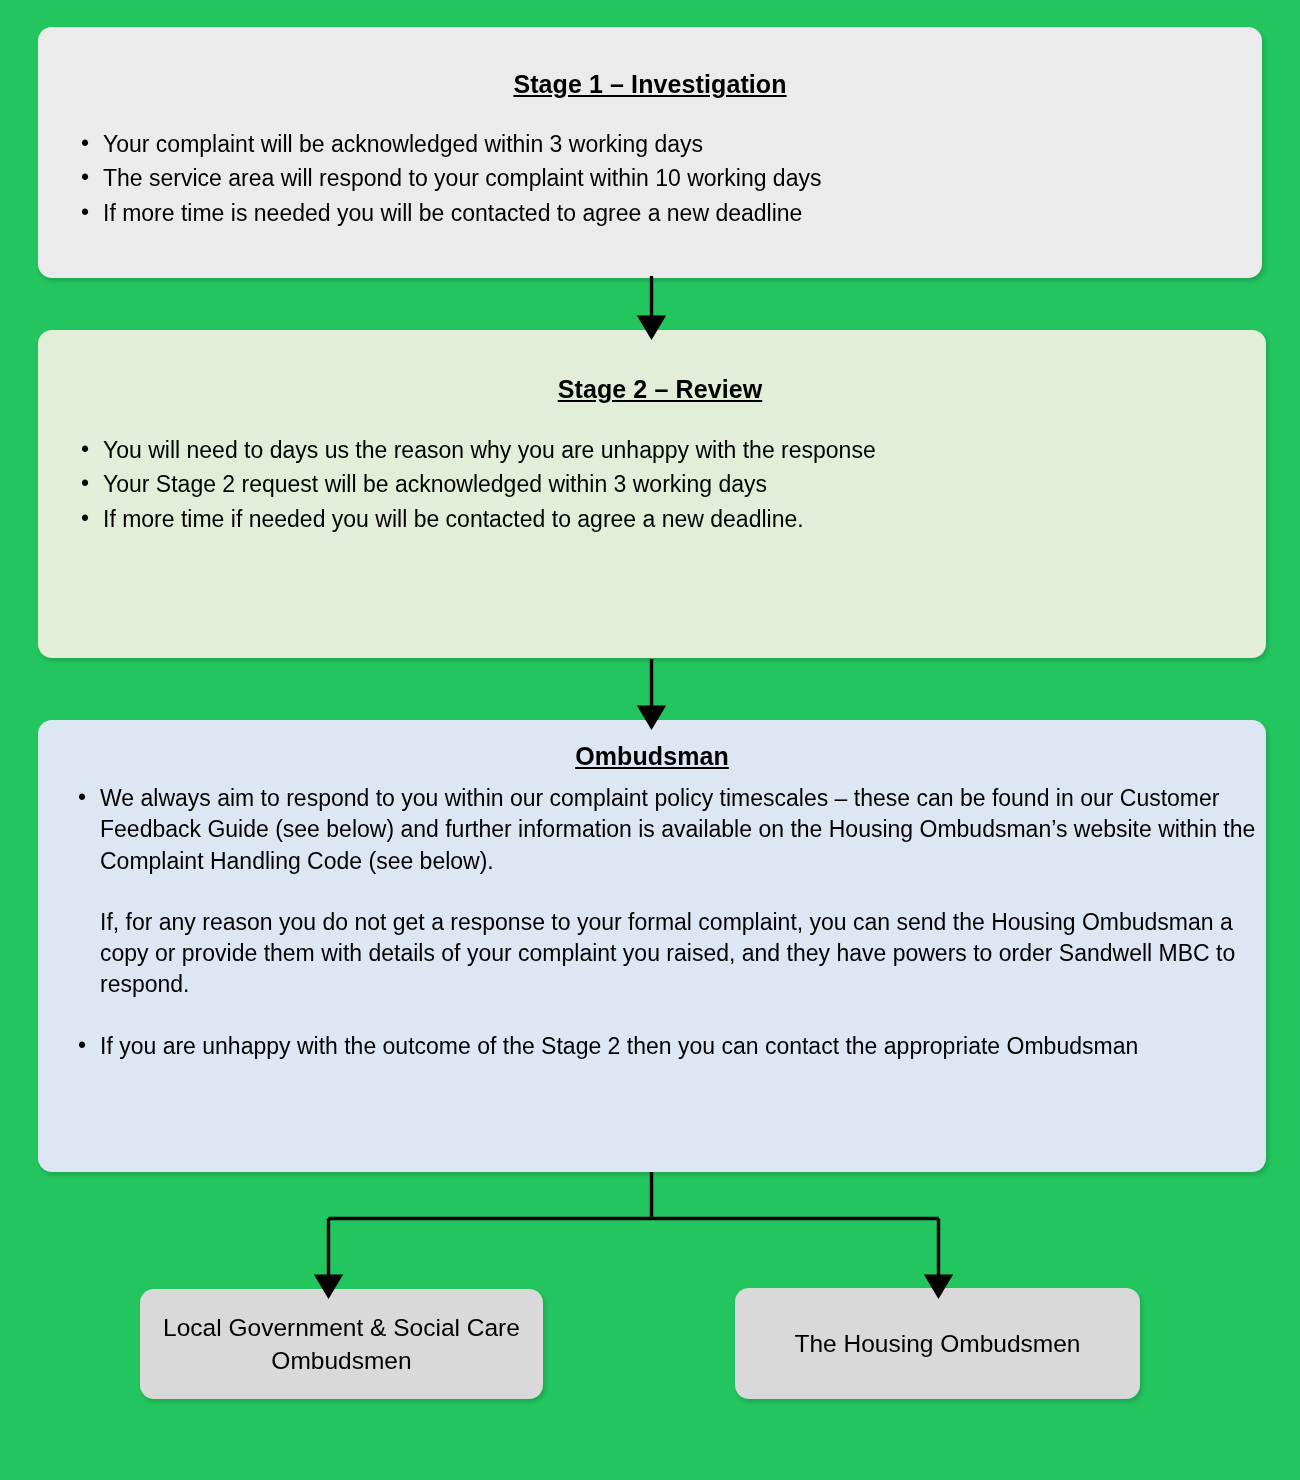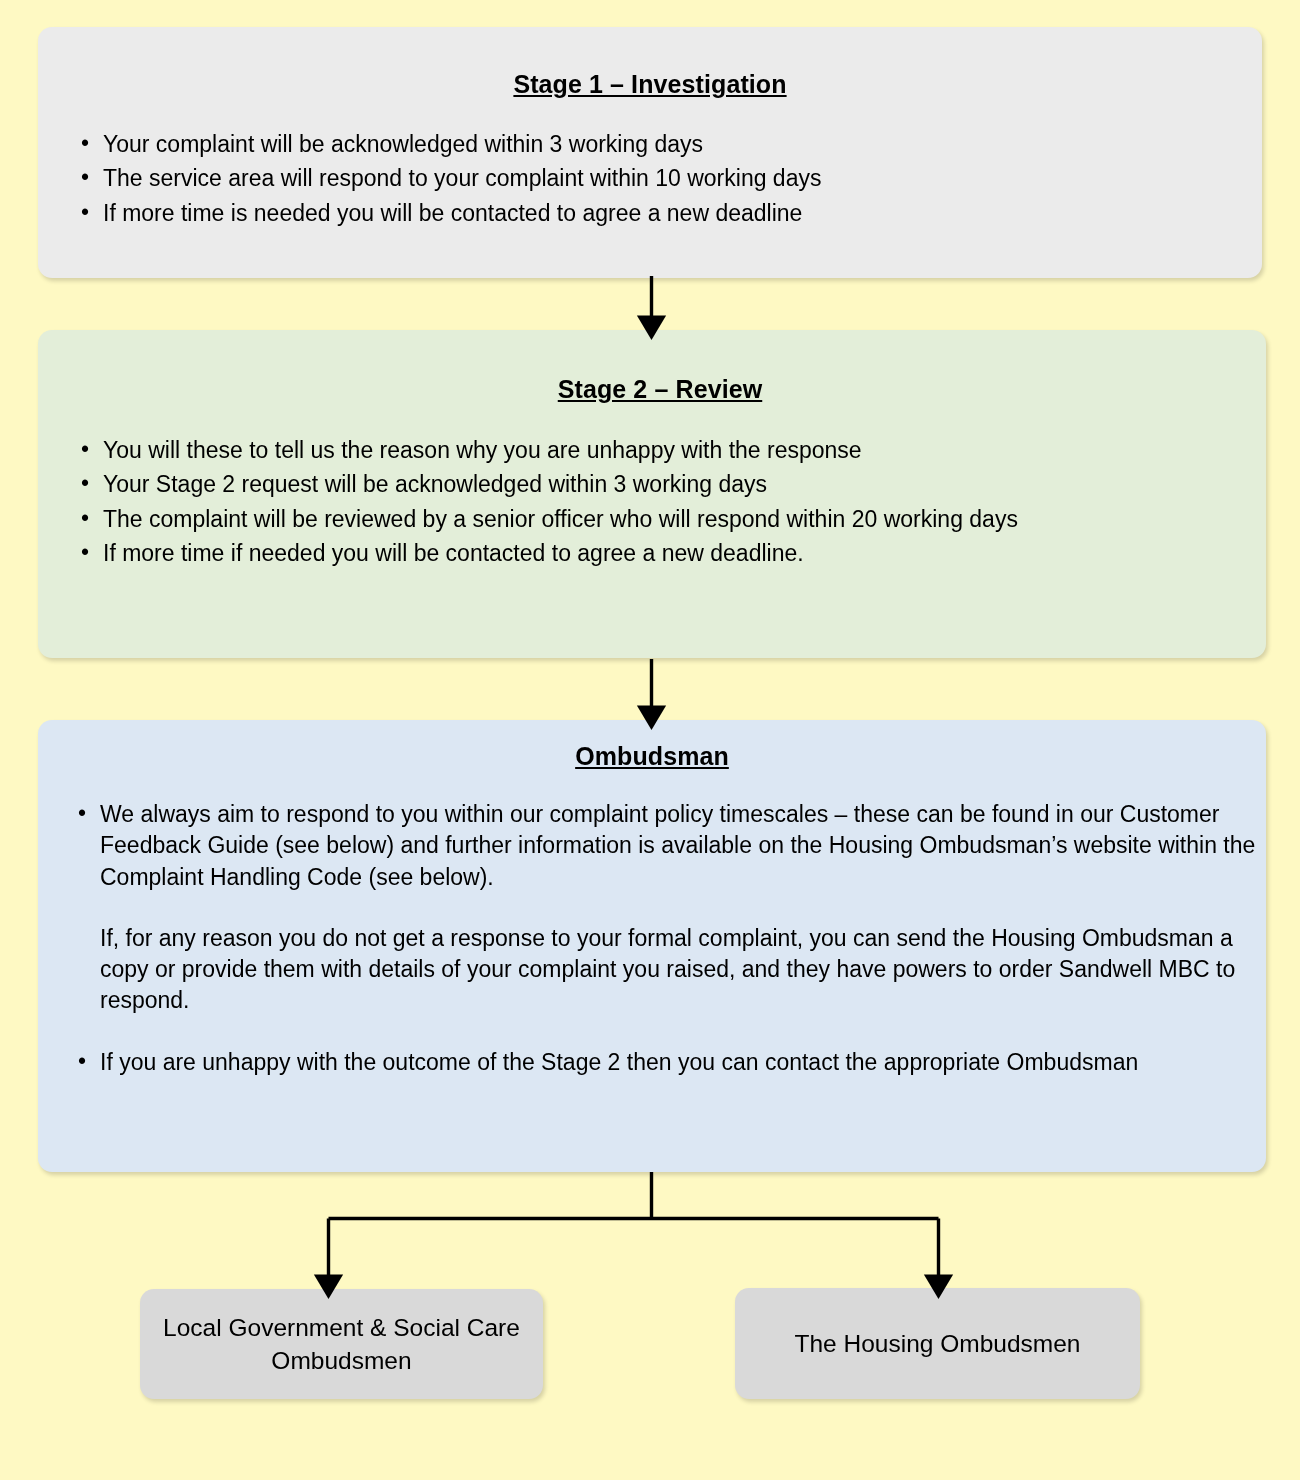--- a/index.html
+++ b/index.html
@@ -9,21 +9,21 @@
   }
   body {
     font-family: "Liberation Sans", sans-serif;
     color: #000000;
   }
   #flow-root {
     position: relative;
     width: 1300px;
     height: 1480px;
     overflow: hidden;
-    background: #fef9c3;
+    background: #22c55e;
   }
 
   
   .node {
     position: absolute;
     border-radius: 14px;
     box-sizing: border-box;
     box-shadow: 2px 3px 4px rgba(0,0,0,0.16);
   }
 
@@ -84,21 +84,21 @@
 
   
   #node-ombudsman {
     left: 38px;
     top: 720px;
     width: 1228px;
     height: 452px;
     background: #dce7f3;
   }
   #node-ombudsman .node-title { margin-top: 21px; }
-  #node-ombudsman .bullets { margin-top: 28px; margin-left: 30px; }
+  #node-ombudsman .bullets { margin-top: 12px; margin-left: 30px; }
   #node-ombudsman .bullets li { padding-left: 32px; }
 
   
   .leaf {
     position: absolute;
     background: #d9d9d9;
     border-radius: 14px;
     display: flex;
     align-items: center;
     justify-content: center;
@@ -142,23 +142,22 @@
     <ul class="bullets">
       <li class="bulleted">Your complaint will be acknowledged within 3 working days</li>
       <li class="bulleted">The service area will respond to your complaint within 10 working days</li>
       <li class="bulleted">If more time is needed you will be contacted to agree a new deadline</li>
     </ul>
   </div>
 
   <div class="node" id="node-stage2">
     <div class="node-title">Stage 2 – Review</div>
     <ul class="bullets">
-      <li class="bulleted">You will these to tell us the reason why you are unhappy with the response</li>
+      <li class="bulleted">You will need to days us the reason why you are unhappy with the response</li>
       <li class="bulleted">Your Stage 2 request will be acknowledged within 3 working days</li>
-      <li class="bulleted">The complaint will be reviewed by a senior officer who will respond within 20 working days</li>
       <li class="bulleted">If more time if needed you will be contacted to agree a new deadline.</li>
     </ul>
   </div>
 
   <div class="node" id="node-ombudsman">
     <div class="node-title">Ombudsman</div>
     <ul class="bullets">
       <li class="bulleted">We always aim to respond to you within our complaint policy timescales – these can be found in our Customer Feedback Guide (see below) and further information is available on the Housing Ombudsman’s website within the Complaint Handling Code (see below).</li>
       <li class="nobullet spaced">If, for any reason you do not get a response to your formal complaint, you can send the Housing Ombudsman a copy or provide them with details of your complaint you raised, and they have powers to order Sandwell MBC to respond.</li>
       <li class="bulleted spaced">If you are unhappy with the outcome of the Stage 2 then you can contact the appropriate Ombudsman</li>

